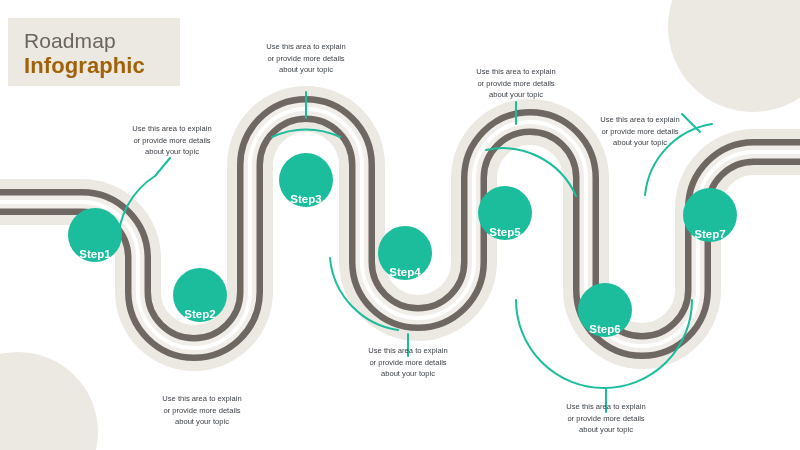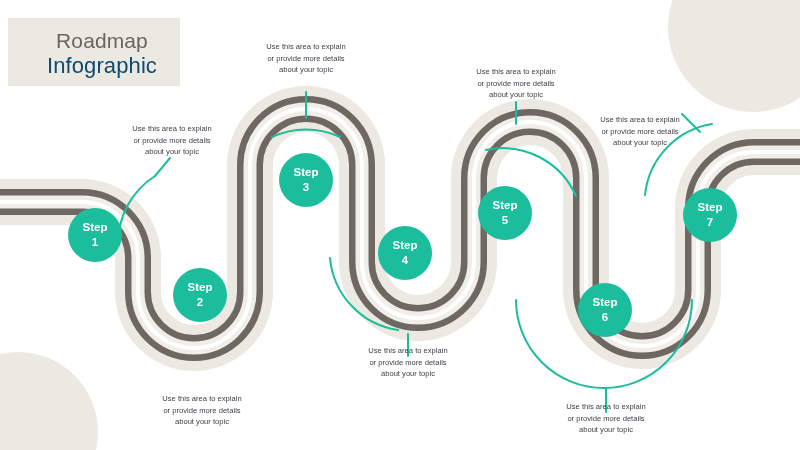--- a/index.html
+++ b/index.html
@@ -41,45 +41,44 @@
   }
   #title-block {
     position: absolute;
     left: 8px;
     top: 18px;
     width: 172px;
     height: 68px;
     background: #ece9e2;
     box-sizing: border-box;
     padding: 11px 0 0 16px;
-    text-align: center;
   }
   #title-line1 {
     font-size: 21px;
     color: #6b6460;
     line-height: 24px;
     letter-spacing: 0.1px;
   }
   #title-line2 {
     font-size: 22px;
-    font-weight: normal;
-    color: #0c4a6e;
+    font-weight: bold;
+    color: #a16207;
     line-height: 25px;
     letter-spacing: 0.1px;
   }
   .step-circle {
     position: absolute;
     width: 54px;
     height: 54px;
     border-radius: 50%;
     background: #1cbd9d;
     color: #ffffff;
     display: flex;
-    flex-direction: column;
-    align-items: center;
+    flex-direction: row;
+    align-items: flex-end;
     justify-content: center;
     font-size: 11.5px;
     font-weight: bold;
     line-height: 15px;
   }
   .step-word, .step-num { display: block; }
   .callout {
     position: absolute;
     width: 150px;
     text-align: center;

